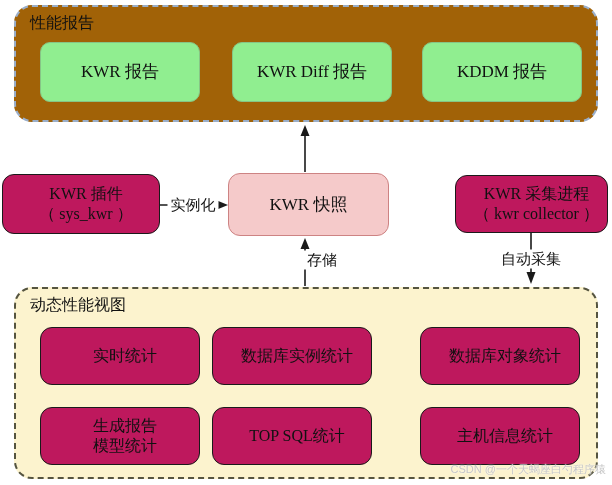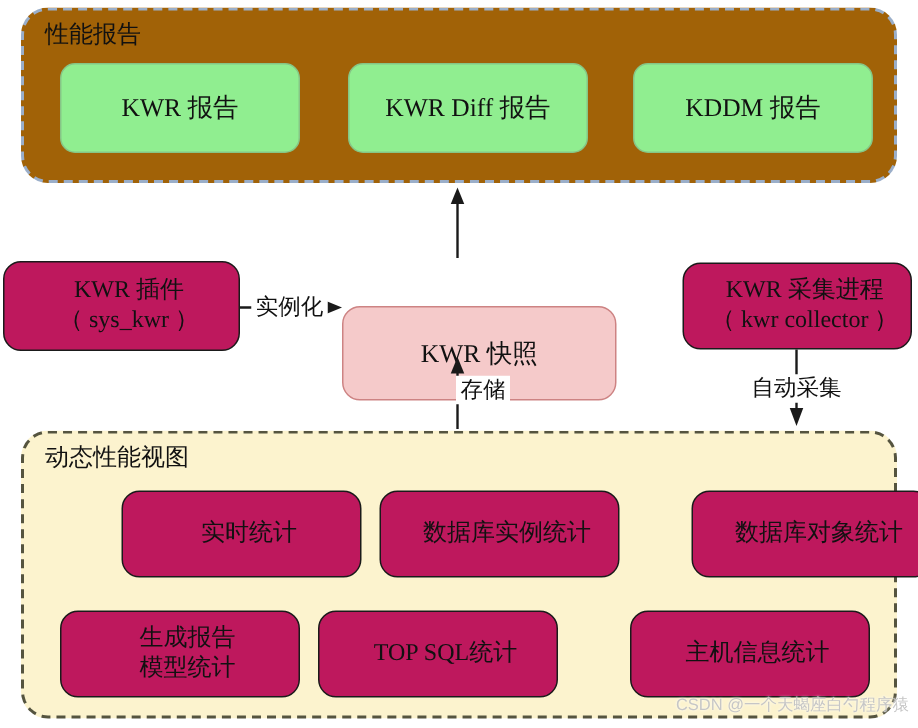--- a/index.html
+++ b/index.html
@@ -29,25 +29,25 @@
     background:#90ee90;border:1px solid #86c586;border-radius:10px;
     width:160px;height:60px;top:35px;font-size:17px;
   }
   .g1{left:24px;} .g2{left:216px;} .g3{left:406px;}
   .whitebox{
     background:#be185d;border:1.5px solid #1a1a1a;border-radius:12px;font-size:16px;padding-left:10px;
   }
   .plugin{left:2px;top:174px;width:158px;height:60px;}
   .collector{left:455px;top:175px;width:153px;height:58px;}
   .snapshot{
-    left:228px;top:173px;width:183px;height:63px;
-    background:#f5caca;border:1px solid #cd8383;border-radius:12px;font-size:17px;margin-top:31px;
+    left:228px;top:173px;width:161px;height:63px;
+    background:#f5caca;border:1px solid #cd8383;border-radius:12px;font-size:17px;
   }
   .v-box{width:160px;height:58px;}
-  .vr1{top:38px;margin-left:41px;} .vr2{top:118px;}
+  .vr1{top:38px;} .vr2{top:118px;}
   .vc1{left:24px;} .vc2{left:196px;} .vc3{left:404px;}
   .line2:empty{display:none;}
   
   svg.arrows{position:absolute;left:0;top:0;z-index:2;pointer-events:none;}
   .arrow-label{
     position:absolute;z-index:3;transform:translate(-50%,-50%);
     background:#ffffff;padding:0 3px;font-size:15px;white-space:nowrap;color:#111;
   }
   .watermark{
     position:absolute;right:6px;top:462px;z-index:4;

